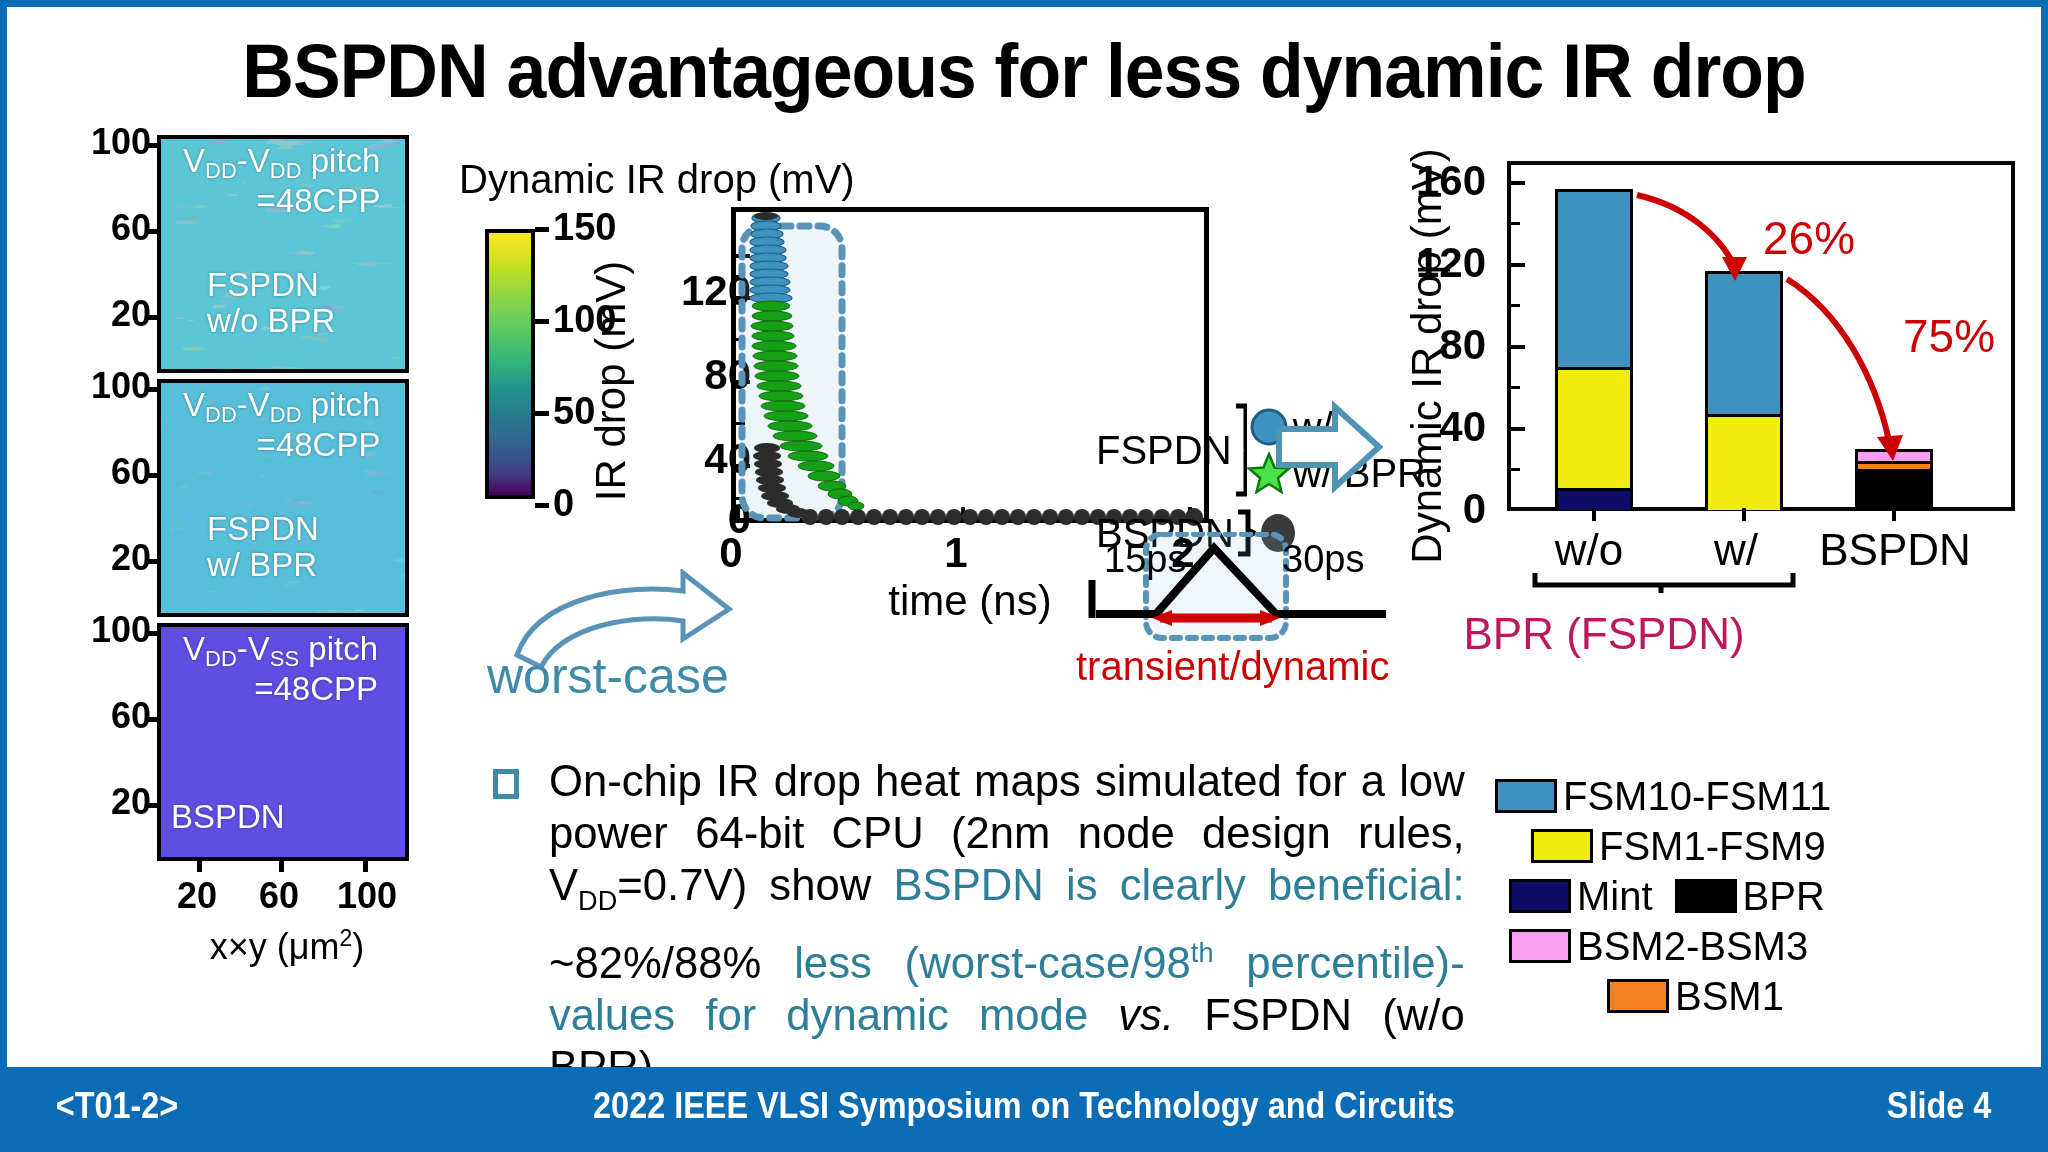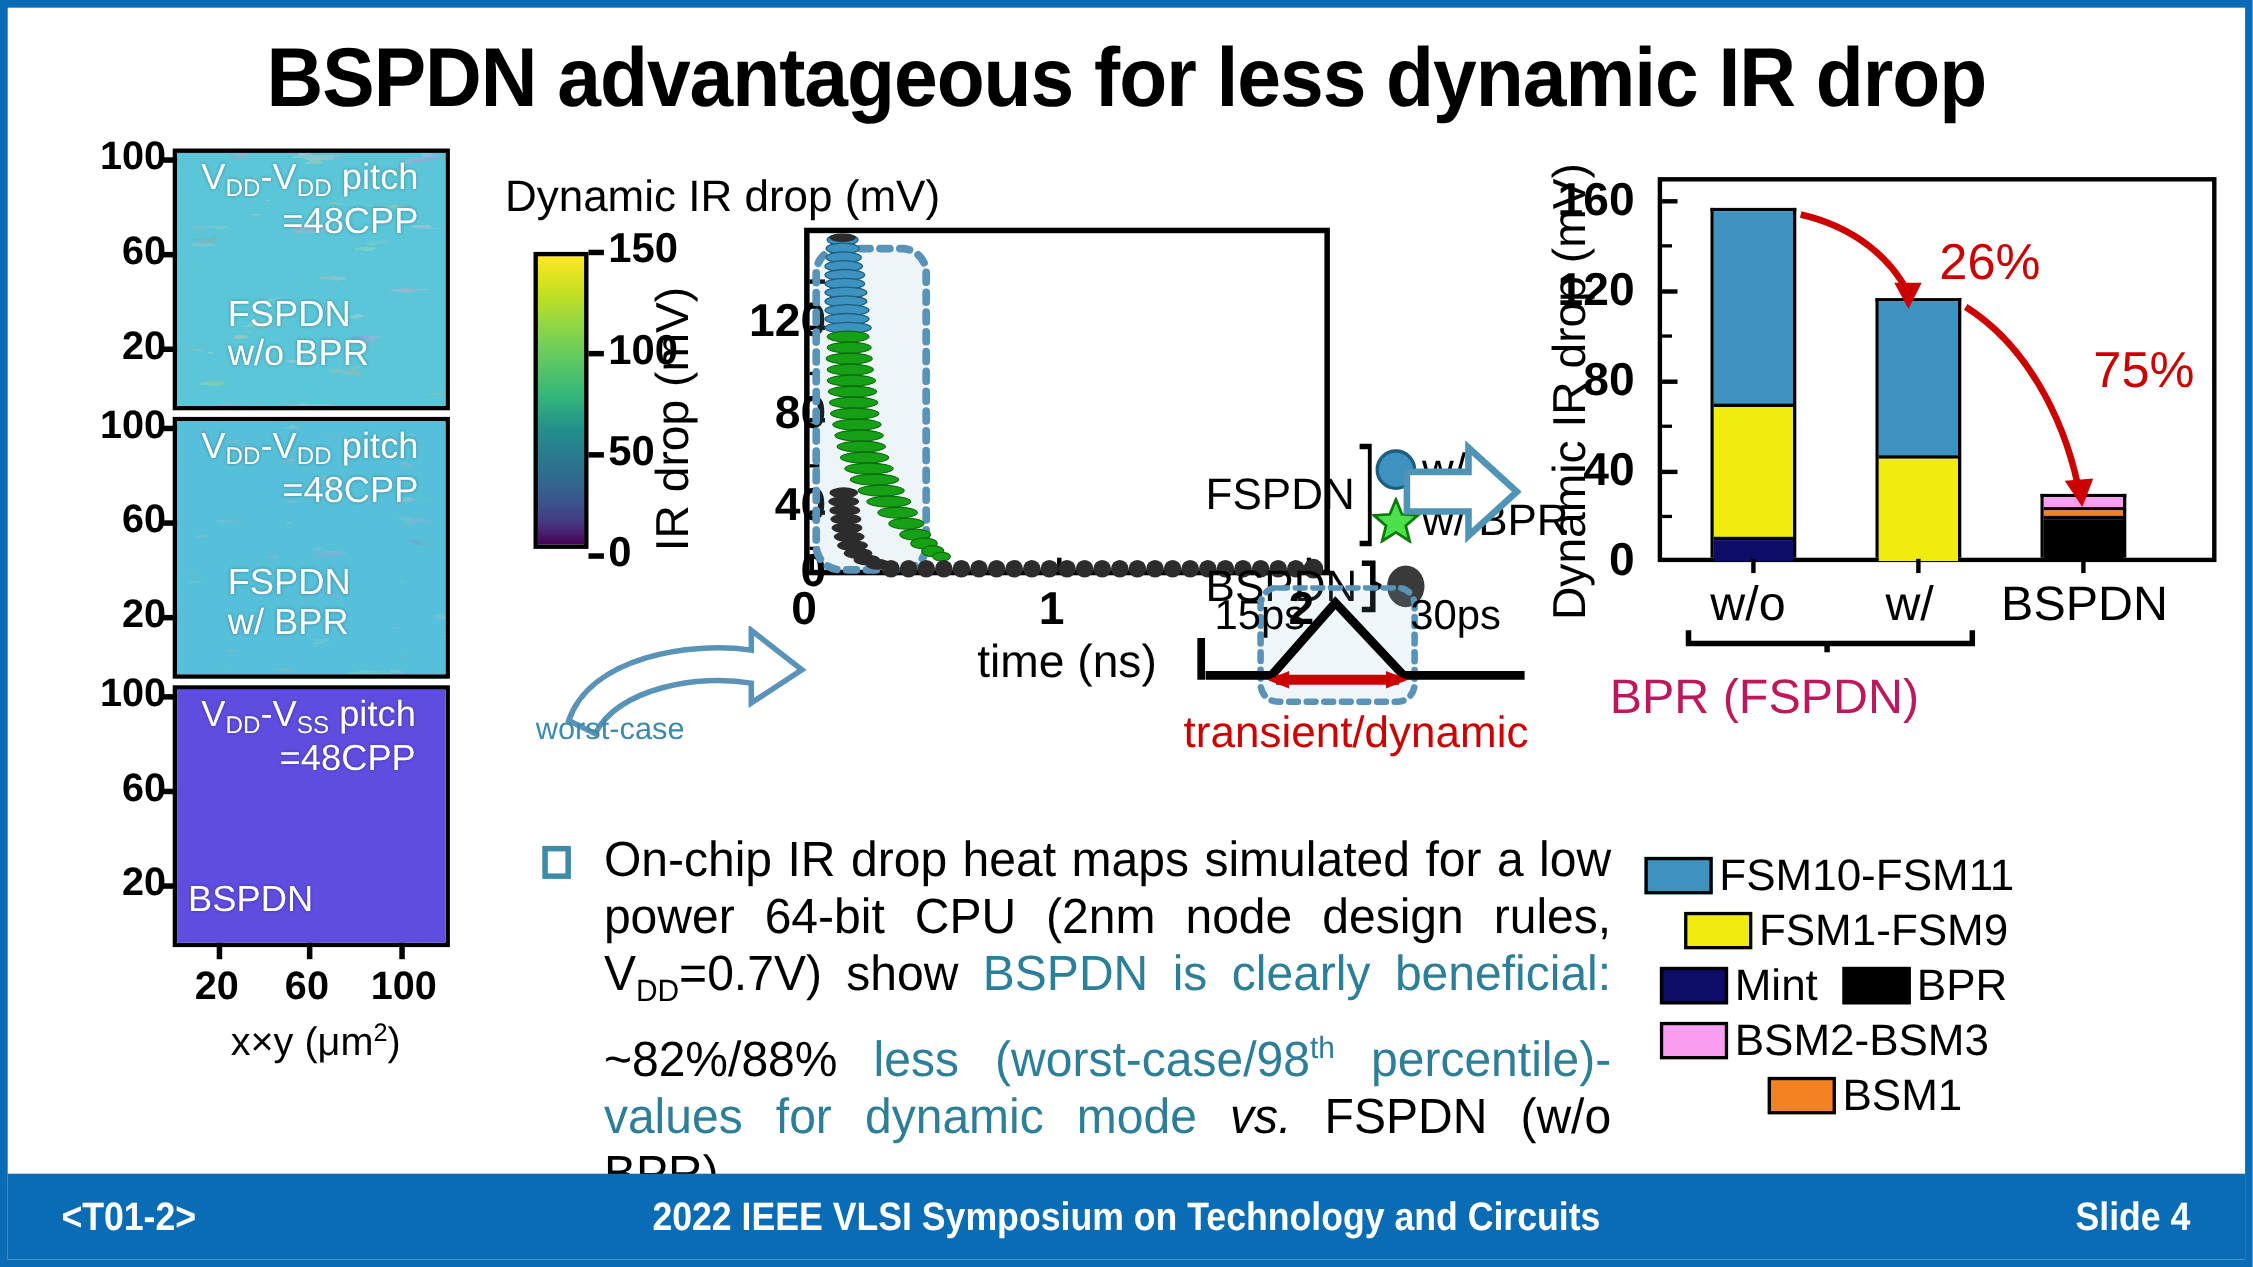--- a/index.html
+++ b/index.html
@@ -96,21 +96,21 @@
   #lc-legend { position: absolute; left: 360px; top: 190px; width: 330px; }
   .lcl-row { display: flex; align-items: center; height: 46px; font-size: 40px; color: #000; white-space: nowrap; }
   .lcl-name { font-size: 40px; }
 
   
   #pulse { position: absolute; left: 350px; top: 320px; width: 330px; height: 120px; }
   #transient-label { position: absolute; left: 340px; top: 432px; font-size: 40px; color: #cc0000; white-space: nowrap; }
 
   #worst-case {
     position: absolute; left: 480px; top: 640px;
-    font-size: 28px; color: #3d8ba8; white-space: nowrap;
+    font-size: 50px; color: #3d8ba8; white-space: nowrap;
   }
 
   
   #bigarrow { position: absolute; left: 1268px; top: 392px; }
 
   
   #bar-chart { position: absolute; left: 1382px; top: 140px; width: 640px; height: 480px; }
   #bc-ylabel {
     position: absolute; left: -170px; top: 185px;
     transform: rotate(-90deg); transform-origin: center;

